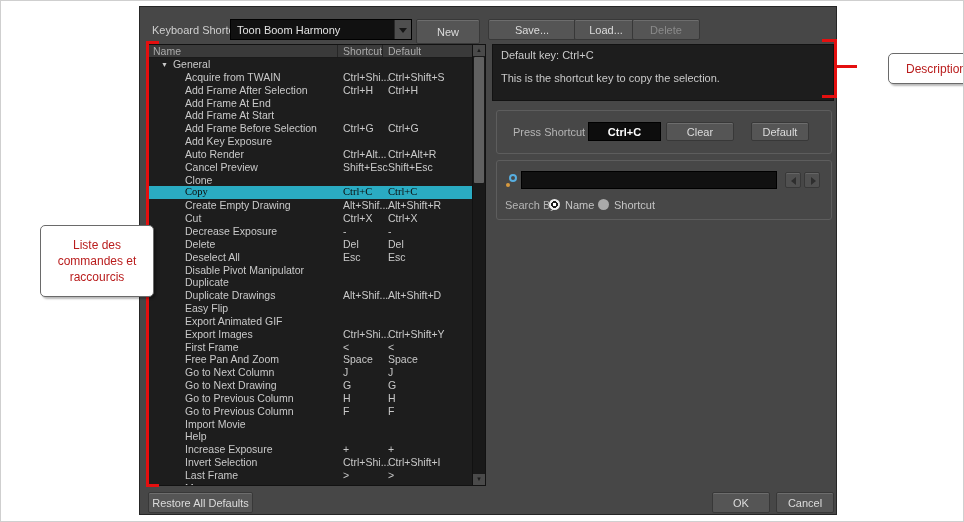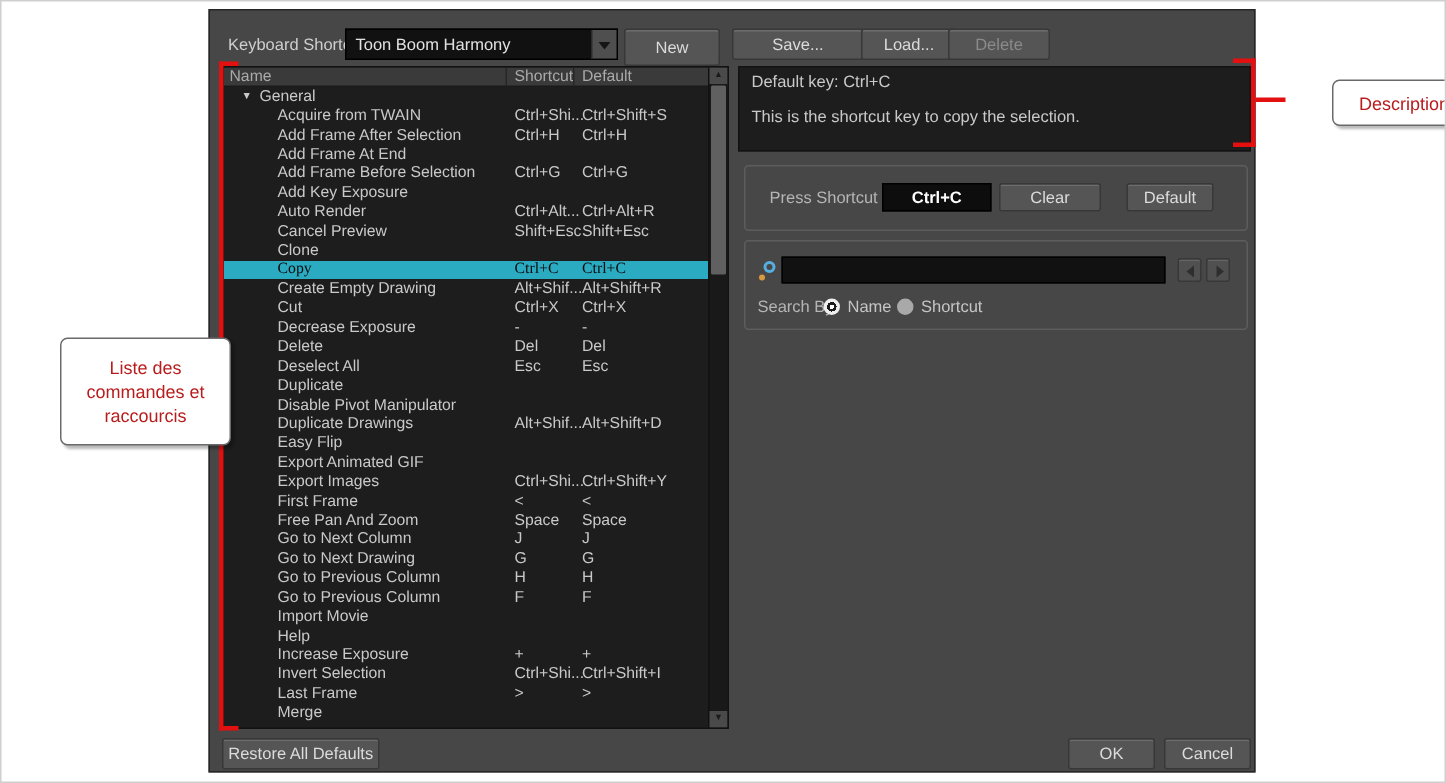--- a/index.html
+++ b/index.html
@@ -129,20 +129,25 @@
             <span class="c-name">Add Frame After Selection</span>
             <span class="c-short">Ctrl+H</span>
             <span class="c-def">Ctrl+H</span>
           </div>
           <div class="row">
             <span class="c-name">Add Frame At End</span>
             <span class="c-short"></span>
             <span class="c-def"></span>
           </div>
           <div class="row">
+            <span class="c-name">Add Frame At Start</span>
+            <span class="c-short"></span>
+            <span class="c-def"></span>
+          </div>
+          <div class="row">
             <span class="c-name">Add Frame Before Selection</span>
             <span class="c-short">Ctrl+G</span>
             <span class="c-def">Ctrl+G</span>
           </div>
           <div class="row">
             <span class="c-name">Add Key Exposure</span>
             <span class="c-short"></span>
             <span class="c-def"></span>
           </div>
           <div class="row">
@@ -184,26 +189,26 @@
             <span class="c-name">Delete</span>
             <span class="c-short">Del</span>
             <span class="c-def">Del</span>
           </div>
           <div class="row">
             <span class="c-name">Deselect All</span>
             <span class="c-short">Esc</span>
             <span class="c-def">Esc</span>
           </div>
           <div class="row">
+            <span class="c-name">Disable Pivot Manipulator</span>
+            <span class="c-short"></span>
+            <span class="c-def"></span>
+          </div>
+          <div class="row">
             <span class="c-name">Duplicate</span>
-            <span class="c-short"></span>
-            <span class="c-def"></span>
-          </div>
-          <div class="row">
-            <span class="c-name">Disable Pivot Manipulator</span>
             <span class="c-short"></span>
             <span class="c-def"></span>
           </div>
           <div class="row">
             <span class="c-name">Duplicate Drawings</span>
             <span class="c-short">Alt+Shif...</span>
             <span class="c-def">Alt+Shift+D</span>
           </div>
           <div class="row">
             <span class="c-name">Easy Flip</span>

